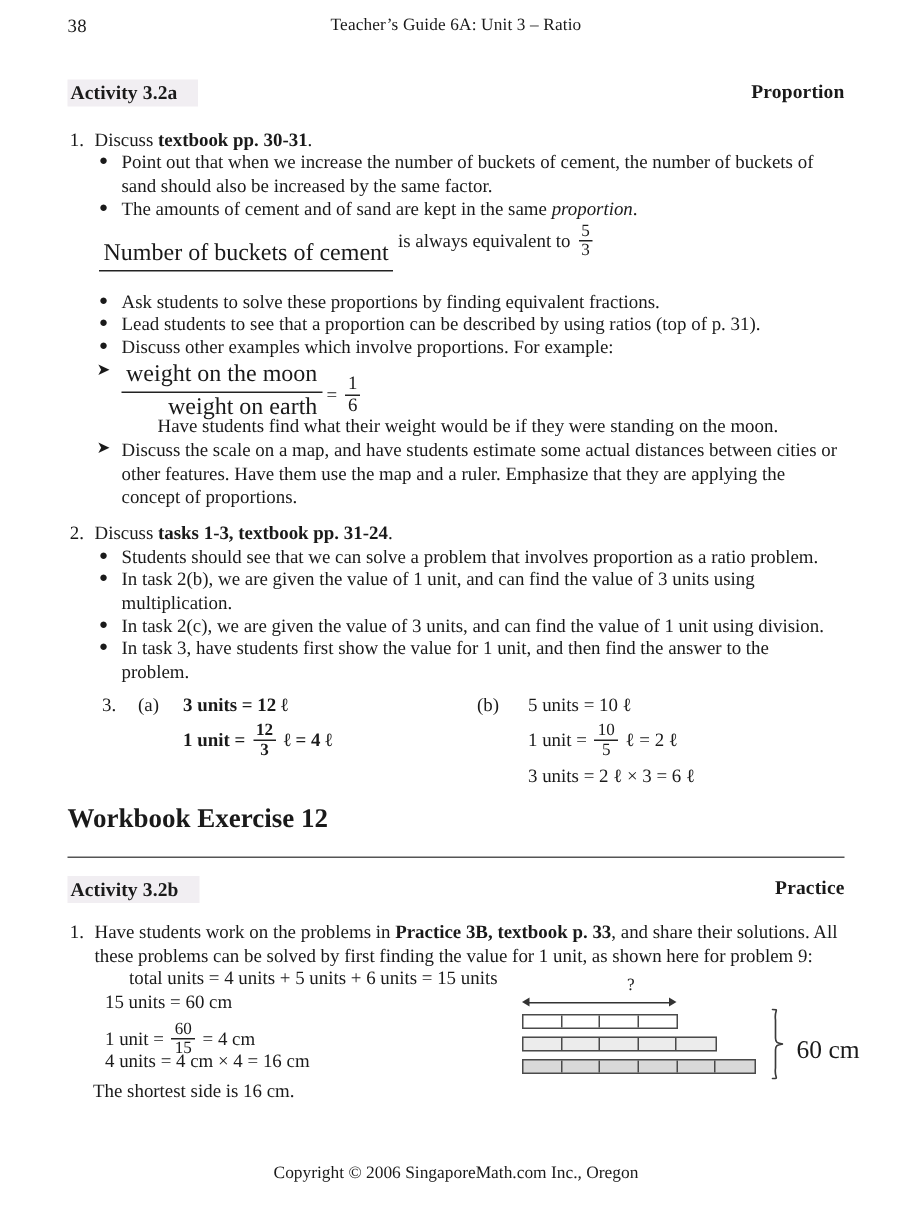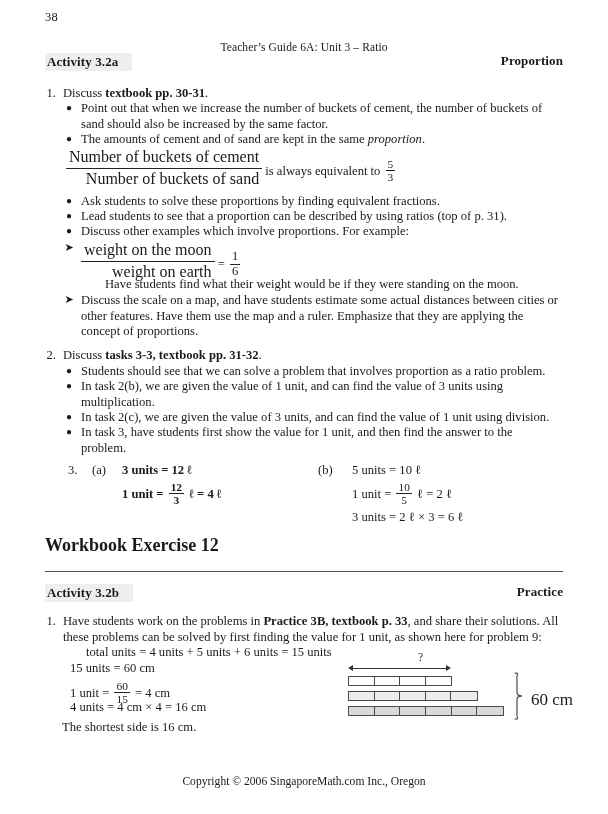--- a/index.html
+++ b/index.html
@@ -39,21 +39,20 @@
     letter-spacing: .2px;
   }
   .runhead-title {
     position: absolute;
     left: 0;
     top: 1px;
     width: 608px;
     text-align: center;
     font-size: 11.5px;
     letter-spacing: .1px;
-    margin-top: 30px;
   }
 
   
   .act-row {
     position: absolute;
     left: 45px;
     width: 518px;
     height: 18px;
   }
   .act-label {
@@ -274,21 +273,20 @@
   </div>
 
   <div class="bul" style="left:64px; top:132px; width:500px;">
     <span class="dot">●</span>
     <span class="body"><span>The amounts of cement and of sand are kept in the same </span><i>proportion</i><span>.</span></span>
   </div>
 
   <div class="blk" style="left:66px; top:148px; width:500px;">
     <span class="wordfrac">
       <span class="nu">Number of buckets of cement</span>
-      <span class="de">Number of buckets of sand</span>
     </span>
     <span>is always equivalent to</span>
     <span class="frac small">
       <span class="nu">5</span>
       <span class="de">3</span>
     </span>
   </div>
 
   <div class="bul" style="left:64px; top:194px; width:500px;">
     <span class="dot">●</span>
@@ -320,21 +318,21 @@
 
   <div class="blk" style="left:105px; top:277px; width:460px;">Have students find what their weight would be if they were standing on the moon.</div>
 
   <div class="bul" style="left:64px; top:293px; width:500px;">
     <span class="arw">➤</span>
     <span class="body">Discuss the scale on a map, and have students estimate some actual distances between cities or other features. Have them use the map and a ruler. Emphasize that they are applying the concept of proportions.</span>
   </div>
 
   <div class="item" style="left:40px; top:348px; width:530px;">
     <span class="n">2.</span>
-    <span class="body"><span>Discuss </span><b>tasks 3-3, textbook pp. 31-32</b><span>.</span></span>
+    <span class="body"><span>Discuss </span><b>tasks 1-3, textbook pp. 31-24</b><span>.</span></span>
   </div>
 
   <div class="bul" style="left:64px; top:364px; width:500px;">
     <span class="dot">●</span>
     <span class="body">Students should see that we can solve a problem that involves proportion as a ratio problem.</span>
   </div>
   <div class="bul" style="left:64px; top:379px; width:470px;">
     <span class="dot">●</span>
     <span class="body">In task 2(b), we are given the value of 1 unit, and can find the value of 3 units using multiplication.</span>
   </div>

